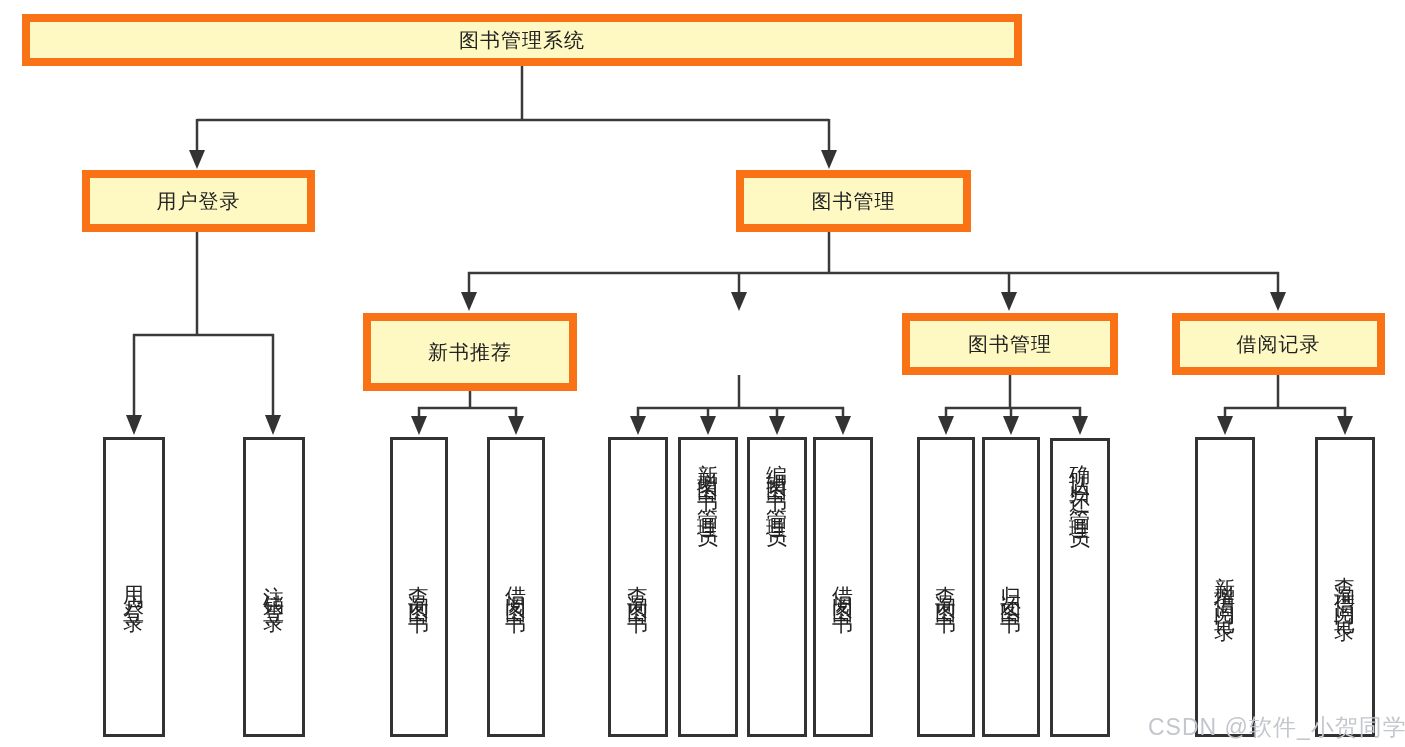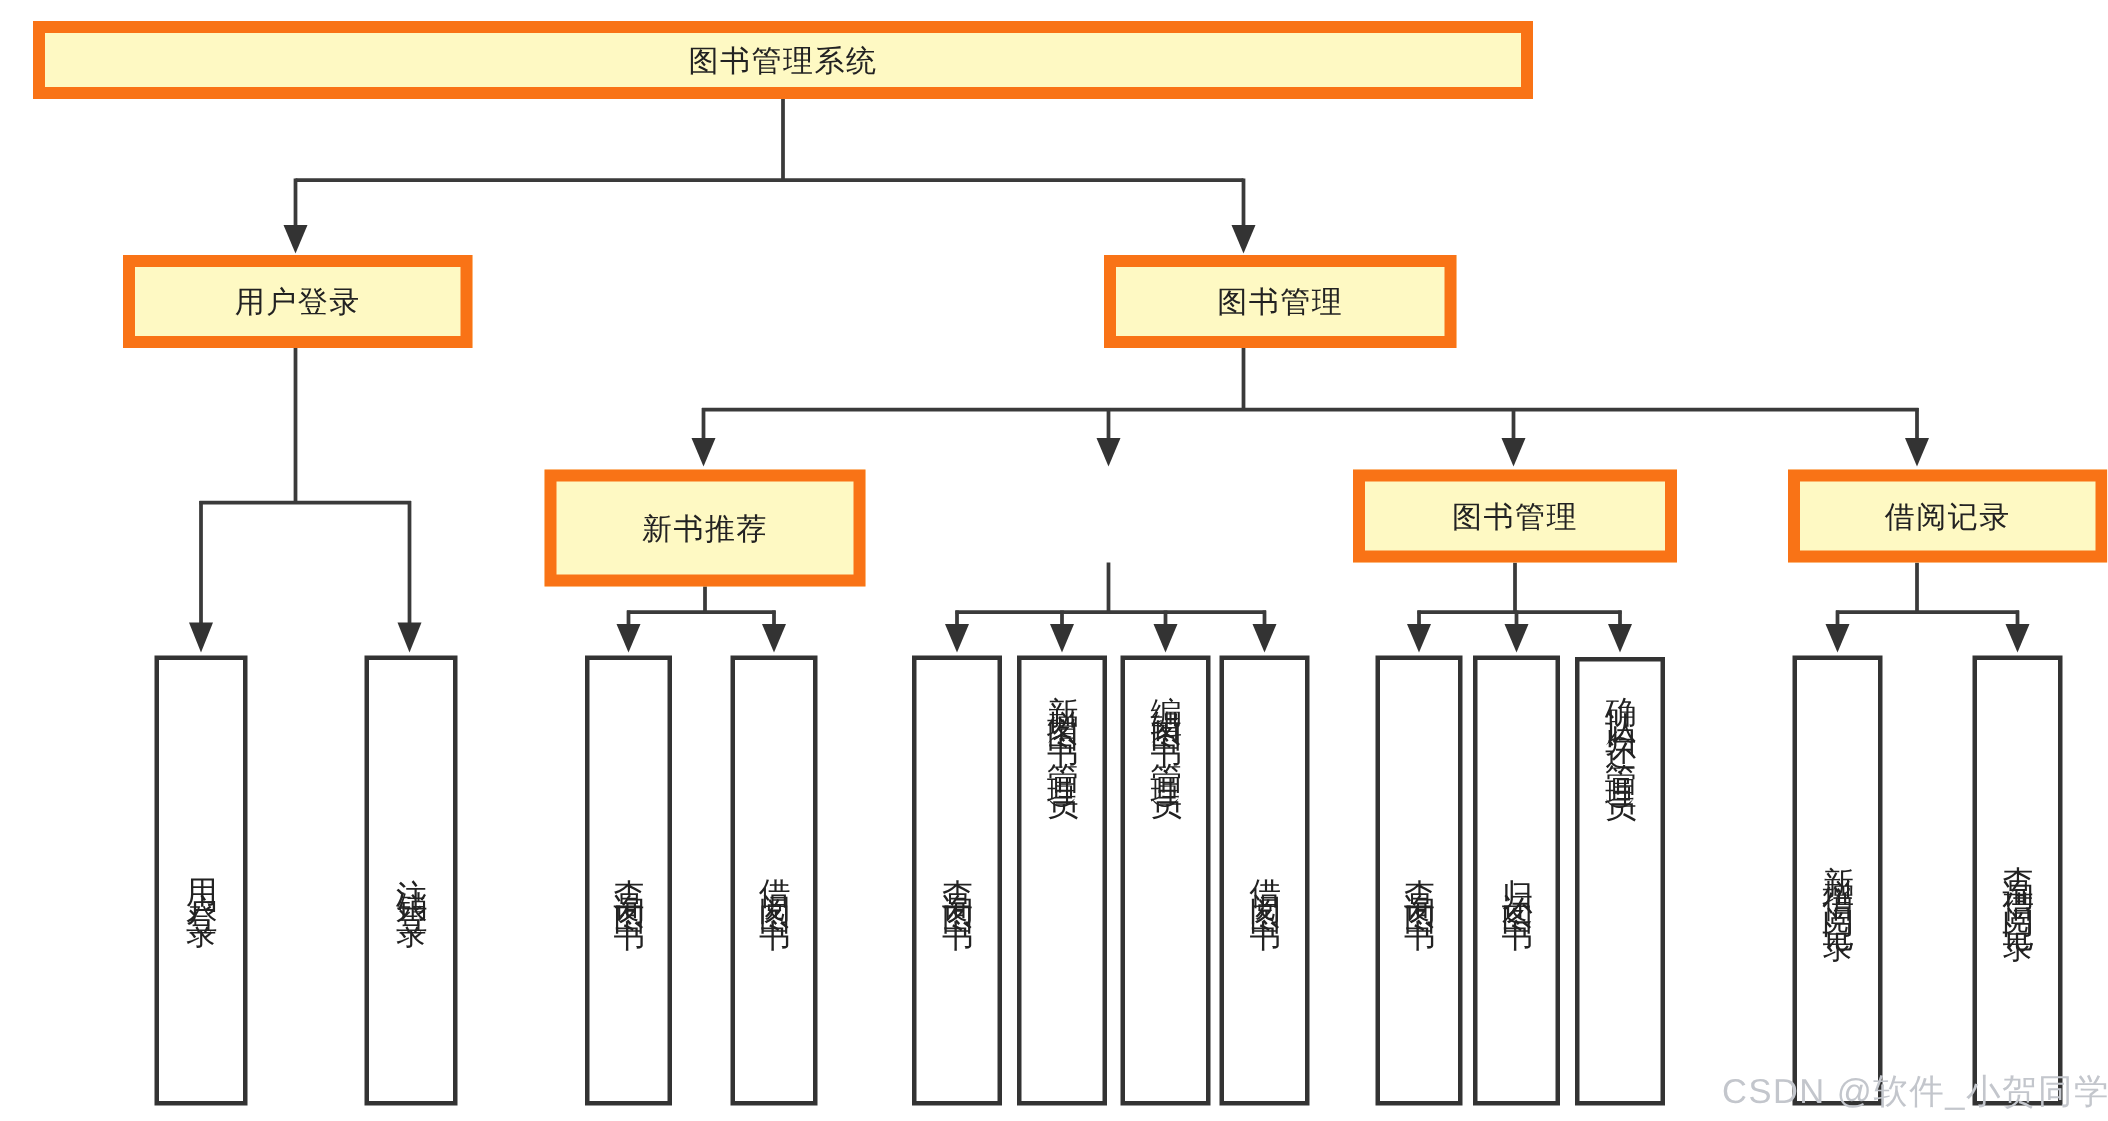--- a/index.html
+++ b/index.html
@@ -144,21 +144,21 @@
   <div class="node" style="left:736px; top:170px; width:235px; height:62px;">
     <span>图书管理</span>
   </div>
 
   <div class="node" style="left:363px; top:313px; width:214px; height:78px;">
     <span>新书推荐</span>
   </div>
   <div class="node" style="left:902px; top:313px; width:216px; height:62px;">
     <span>图书管理</span>
   </div>
-  <div class="node" style="left:1172px; top:313px; width:213px; height:62px;margin-left:20px;">
+  <div class="node" style="left:1172px; top:313px; width:213px; height:62px;">
     <span>借阅记录</span>
   </div>
 
   <div class="vnode" style="left:103px; top:437px; width:62px; height:300px;">
     <span>用户登录</span>
   </div>
   <div class="vnode" style="left:243px; top:437px; width:62px; height:300px;">
     <span>注销登录</span>
   </div>
 

